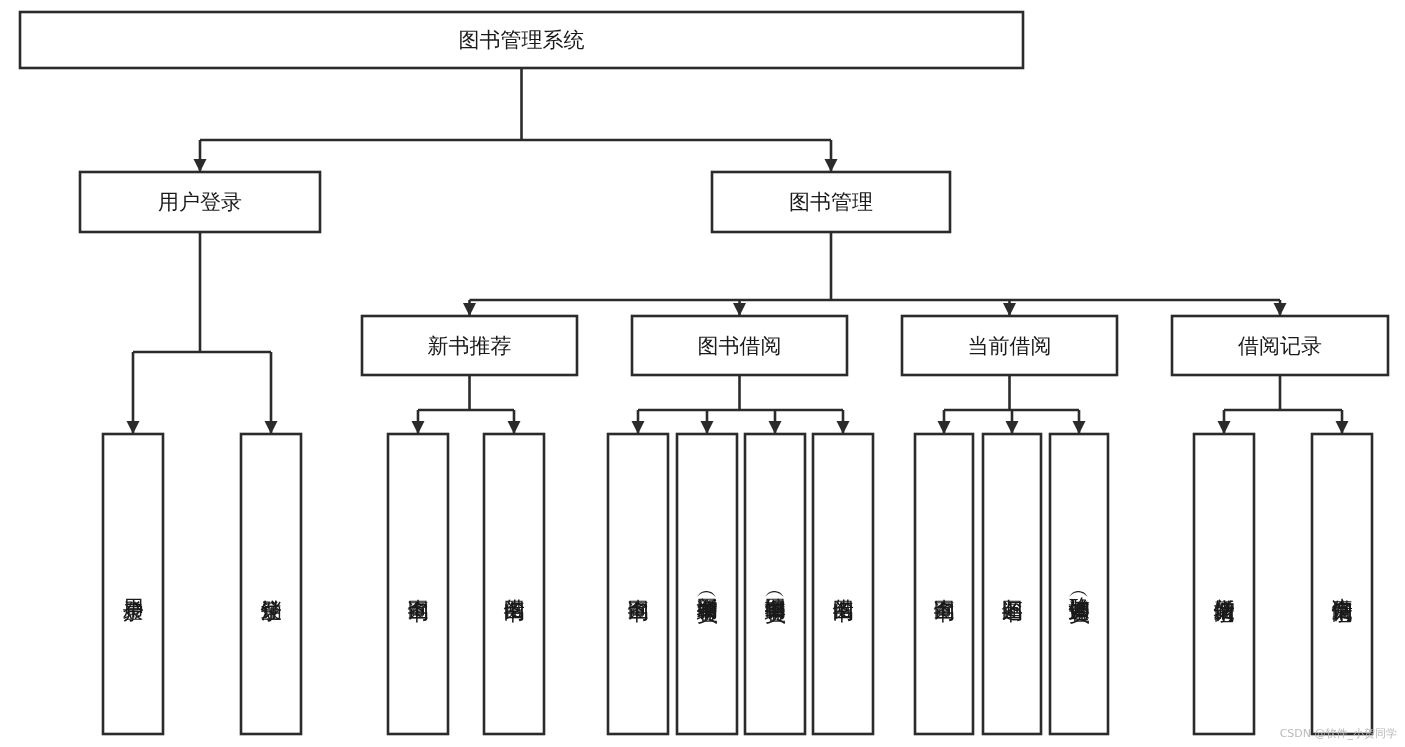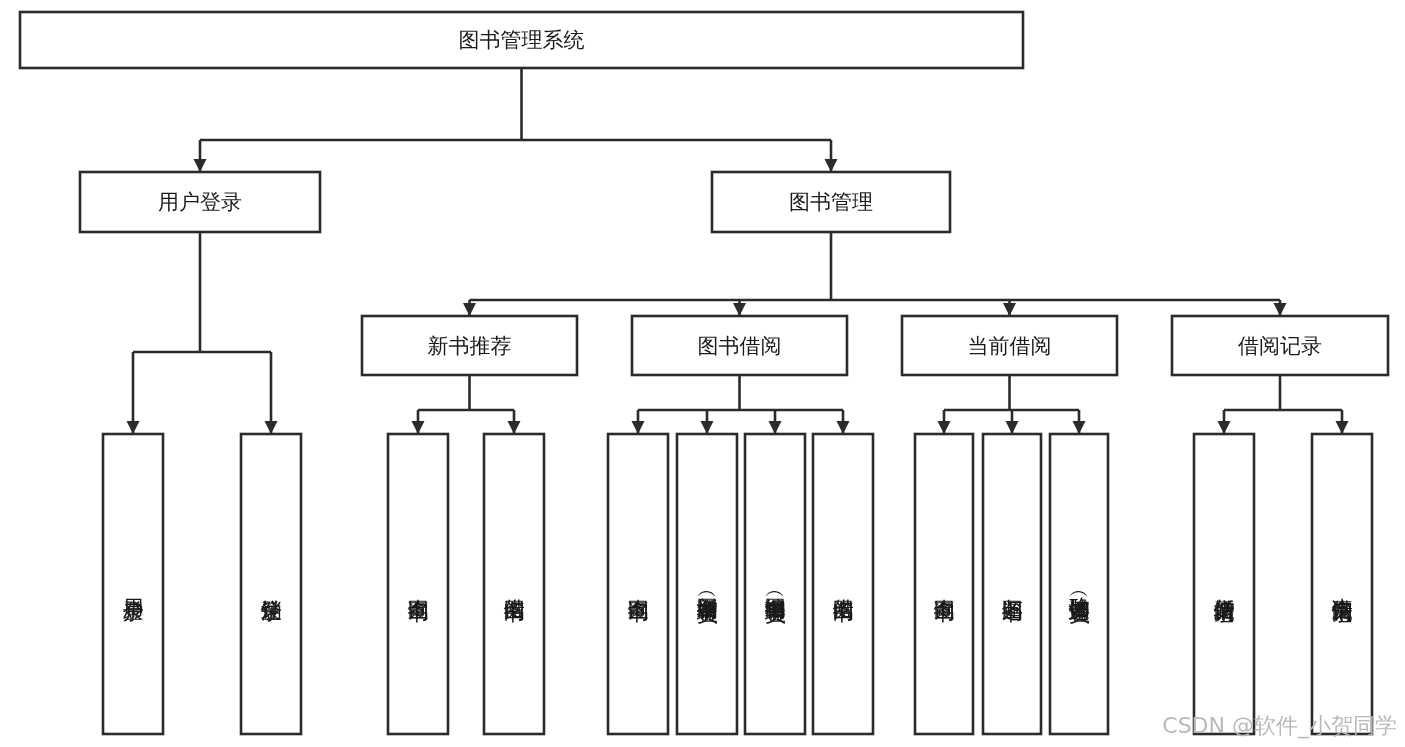--- a/index.html
+++ b/index.html
@@ -62,21 +62,21 @@
     justify-content: center;
     text-align: center;
     white-space: nowrap;
     pointer-events: none;
   }
   .watermark {
     position: absolute;
     right: 8px;
     bottom: 6px;
     font-family: "DejaVu Sans", "Liberation Sans", sans-serif;
-    font-size: 22px;
+    font-size: 11px;
     color: #b9b9b9;
     white-space: nowrap;
     pointer-events: none;
     margin-left: 40px;
   }
 </style>
 </head>
 <body>
 
 <div id="diagram-root">

